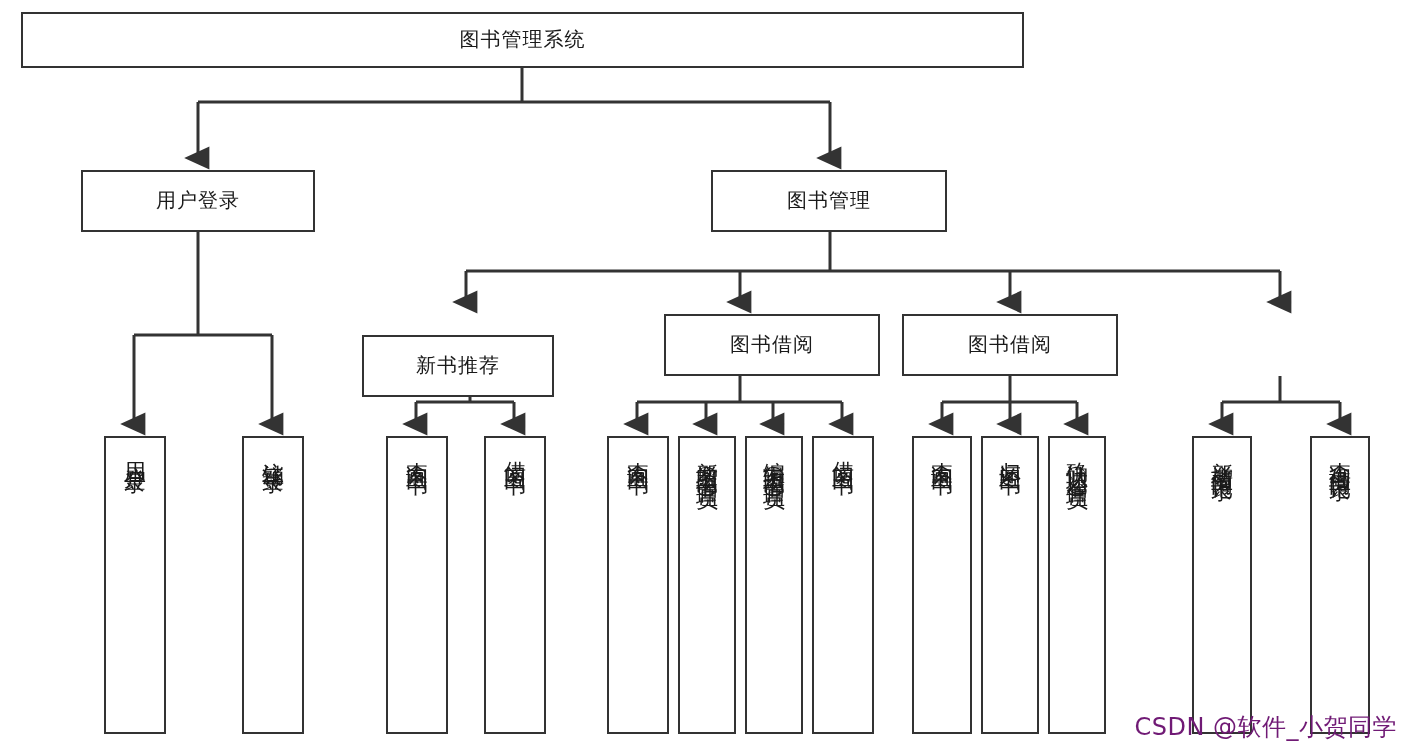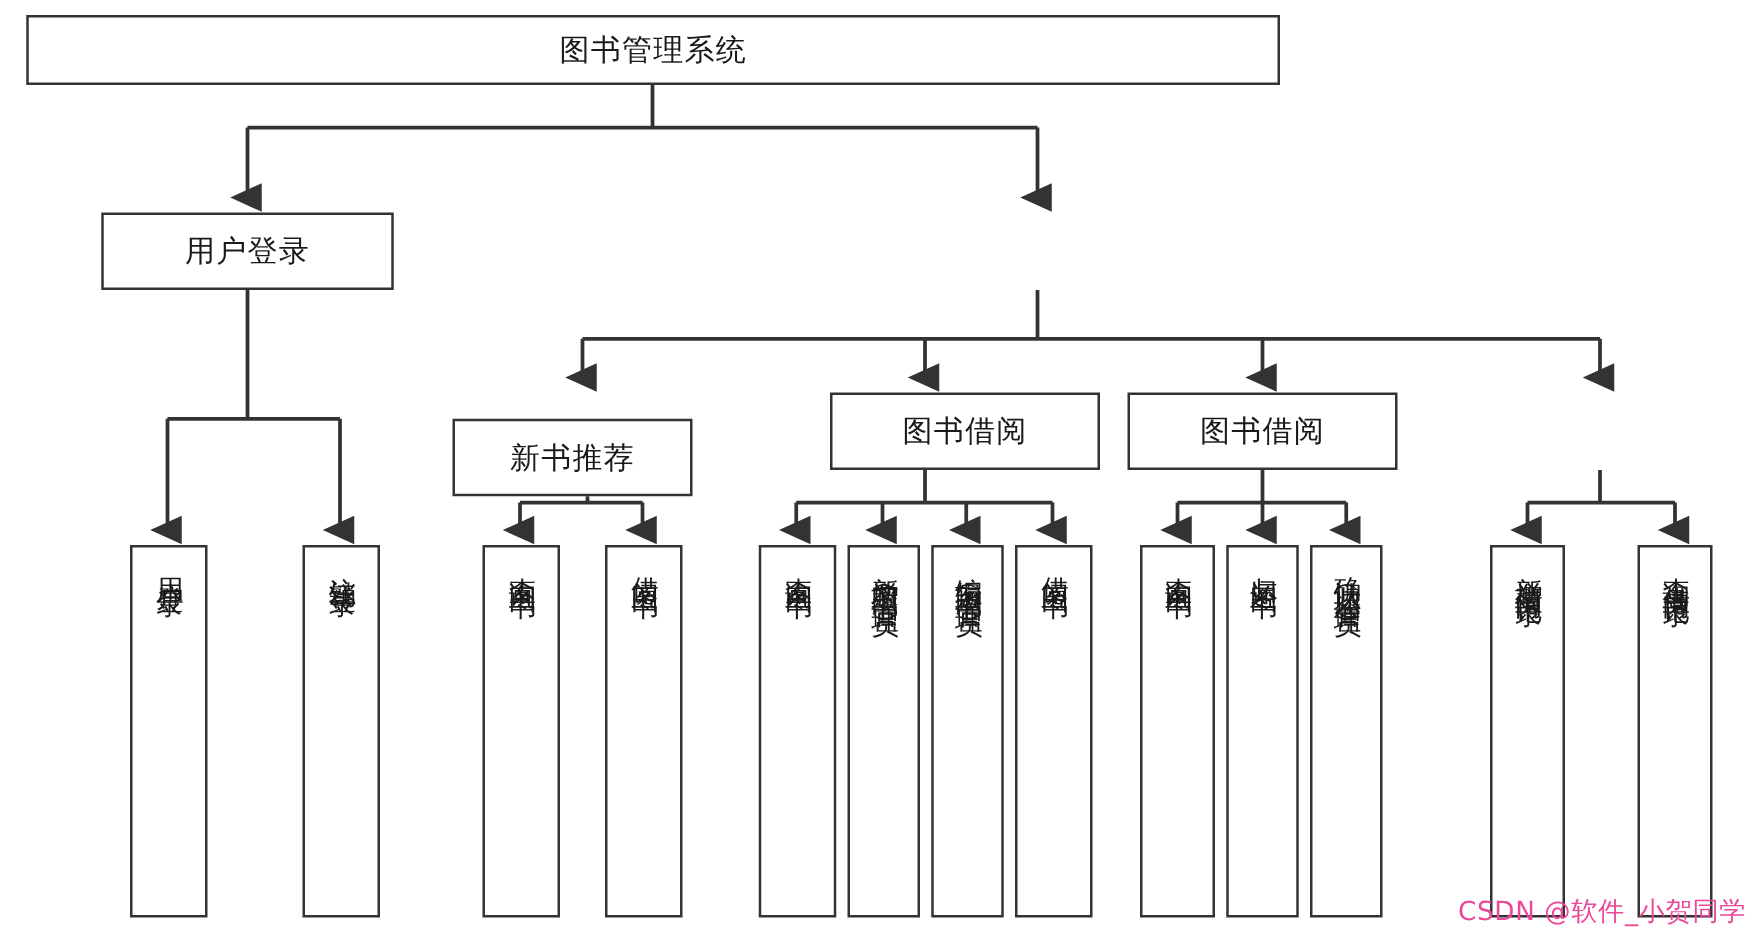--- a/index.html
+++ b/index.html
@@ -34,21 +34,21 @@
     box-sizing: border-box;
     border: 2px solid #333333;
     background: #ffffff;
     display: flex;
     align-items: center;
     justify-content: center;
     color: #1a1a1a;
     line-height: 1.18;
   }
   .node.horizontal {
-    font-size: 24px;
+    font-size: 20px;
     letter-spacing: 1px;
     text-align: center;
     align-items: center;
   }
   .node.vertical {
     font-size: 22px;
     align-items: flex-start;
     justify-content: center;
     padding-top: 6px;
     padding-bottom: 6px;
@@ -62,22 +62,22 @@
     display: block;
   }
   .node .hlabel {
     display: block;
     white-space: nowrap;
   }
   #watermark {
     position: absolute;
     right: 8px;
     bottom: 4px;
-    font-size: 21px;
-    color: #ec4899;
+    font-size: 24px;
+    color: #701a75;
     letter-spacing: 0.5px;
     white-space: nowrap;
     user-select: none;
   }
 </style>
 </head>
 <body>
 
 <div id="diagram-root">
 
@@ -144,20 +144,23 @@
   </svg>
 
   <div class="node horizontal" style="left:21px; top:12px; width:1003px; height:56px;">
     <span class="hlabel">图书管理系统</span>
   </div>
 
   <div class="node horizontal" style="left:81px; top:170px; width:234px; height:62px;">
     <span class="hlabel">用户登录</span>
   </div>
 
+  <div class="node horizontal" style="left:711px; top:170px; width:236px; height:62px;">
+    <span class="hlabel">图书管理</span>
+  </div>
 
   <div class="node horizontal" style="left:362px; top:314px; width:192px; height:62px;margin-top:21px;">
     <span class="hlabel">新书推荐</span>
   </div>
 
   <div class="node horizontal" style="left:632px; top:314px; width:216px; height:62px;margin-left:32px;">
     <span class="hlabel">图书借阅</span>
   </div>
 
   <div class="node horizontal" style="left:902px; top:314px; width:216px; height:62px;">

